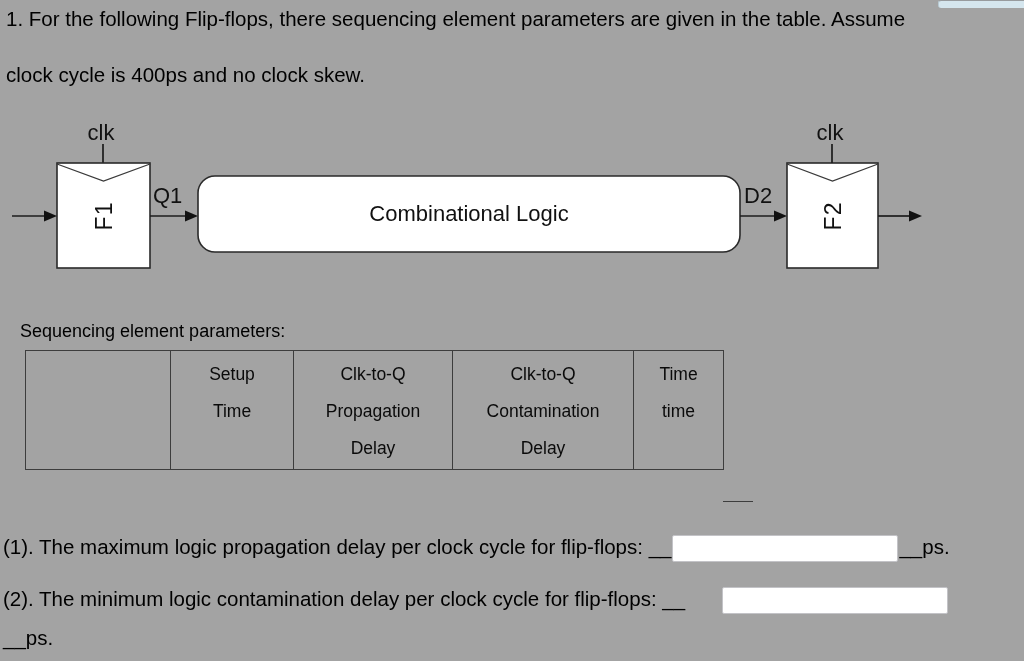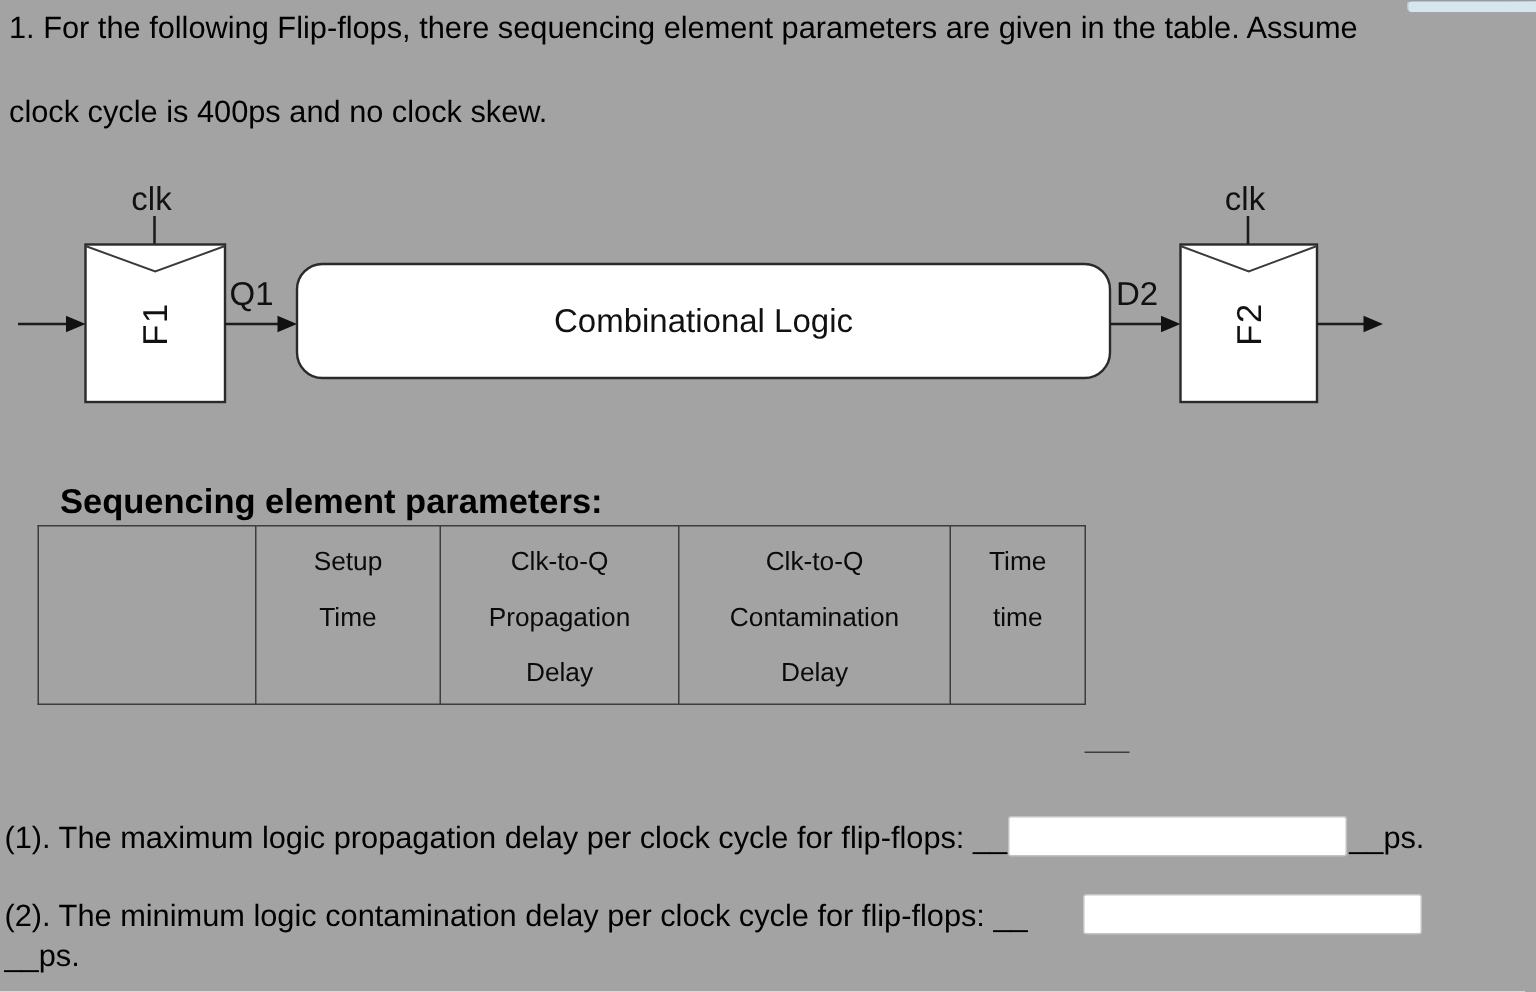--- a/index.html
+++ b/index.html
@@ -16,32 +16,32 @@
   
   #circuit{left:0;top:110px;}
   #circuit text{font-family:"Liberation Sans",sans-serif;fill:#111;}
   .dlabel{font-size:22px;}
   .fflabel{font-size:23px;letter-spacing:1px;}
   .wire{stroke:#1c1c1c;stroke-width:1.7;fill:none;}
   .shape{stroke:#2a2a2a;stroke-width:1.6;fill:#ffffff;}
   .chev{stroke:#3a3a3a;stroke-width:1.3;fill:none;}
   .ah{fill:#111;stroke:none;}
   
-  #tbl-title{left:40px;top:321px;font-size:23px;font-weight:bold;}
+  #tbl-title{left:20px;top:321px;font-size:18px;}
   #ptable{left:25px;top:350px;border-collapse:collapse;table-layout:fixed;}
   #ptable th,#ptable td{
     border:1.5px solid #3d3d3d;font-weight:normal;text-align:center;
     font-size:17.5px;font-family:"Liberation Sans",sans-serif;color:#0a0a0a;
   }
   #ptable th{height:112px;vertical-align:top;padding-top:5px;}
   #ptable td{height:40px;vertical-align:middle;}
   #ptable th span{display:block;line-height:37px;}
   #tbl-bottom-ext{left:723px;top:500.8px;width:30px;height:1.5px;background:#3d3d3d;}
   
-  .qrow{display:flex;align-items:flex-end;white-space:nowrap;}
+  .qrow{display:flex;align-items:flex-start;white-space:nowrap;}
   #q1-row{left:3px;top:535px;height:36px;}
   #q2-row{left:3px;top:587px;height:36px;gap:36px;}
   #q2-suffix-line{left:3px;top:626px;}
   .ansbox{
     width:226px;height:27px;border:1px solid #c3c3c7;border-radius:2px;
     background:#fff;margin:0 1px;font-size:18px;padding:0 6px;box-sizing:border-box;
     font-family:"Liberation Sans",sans-serif;
   }
   
   #partial-button{

